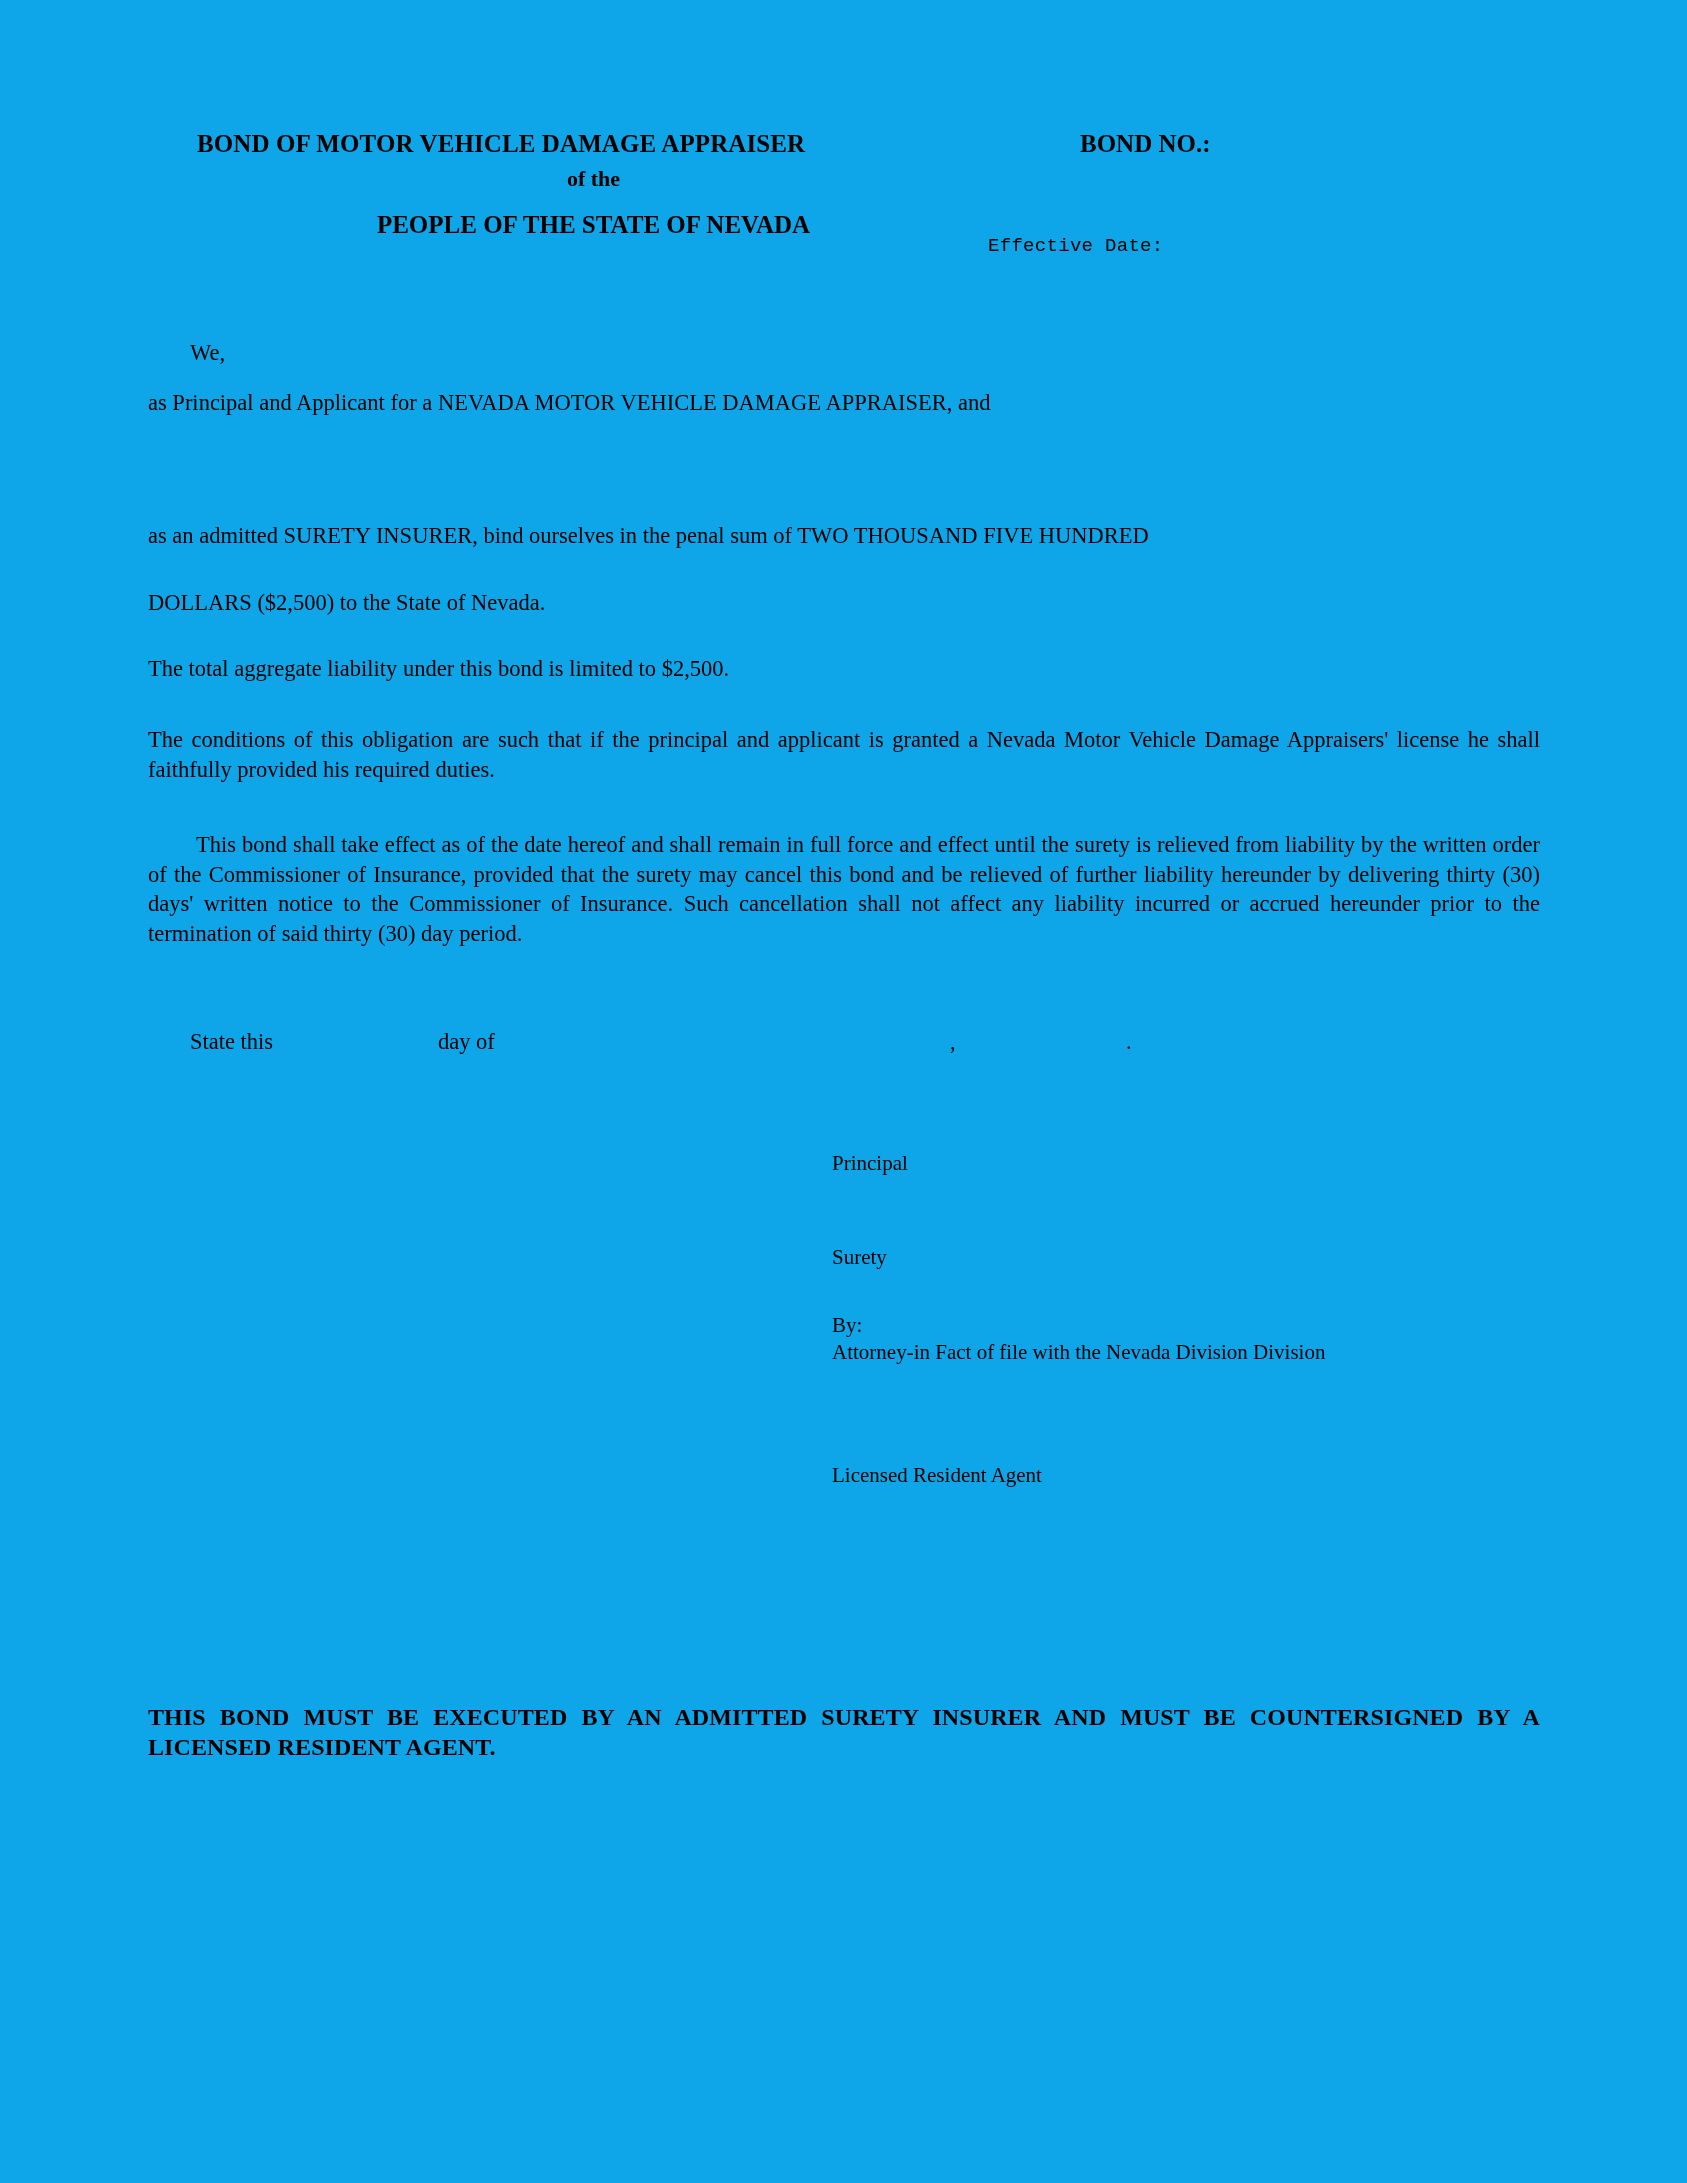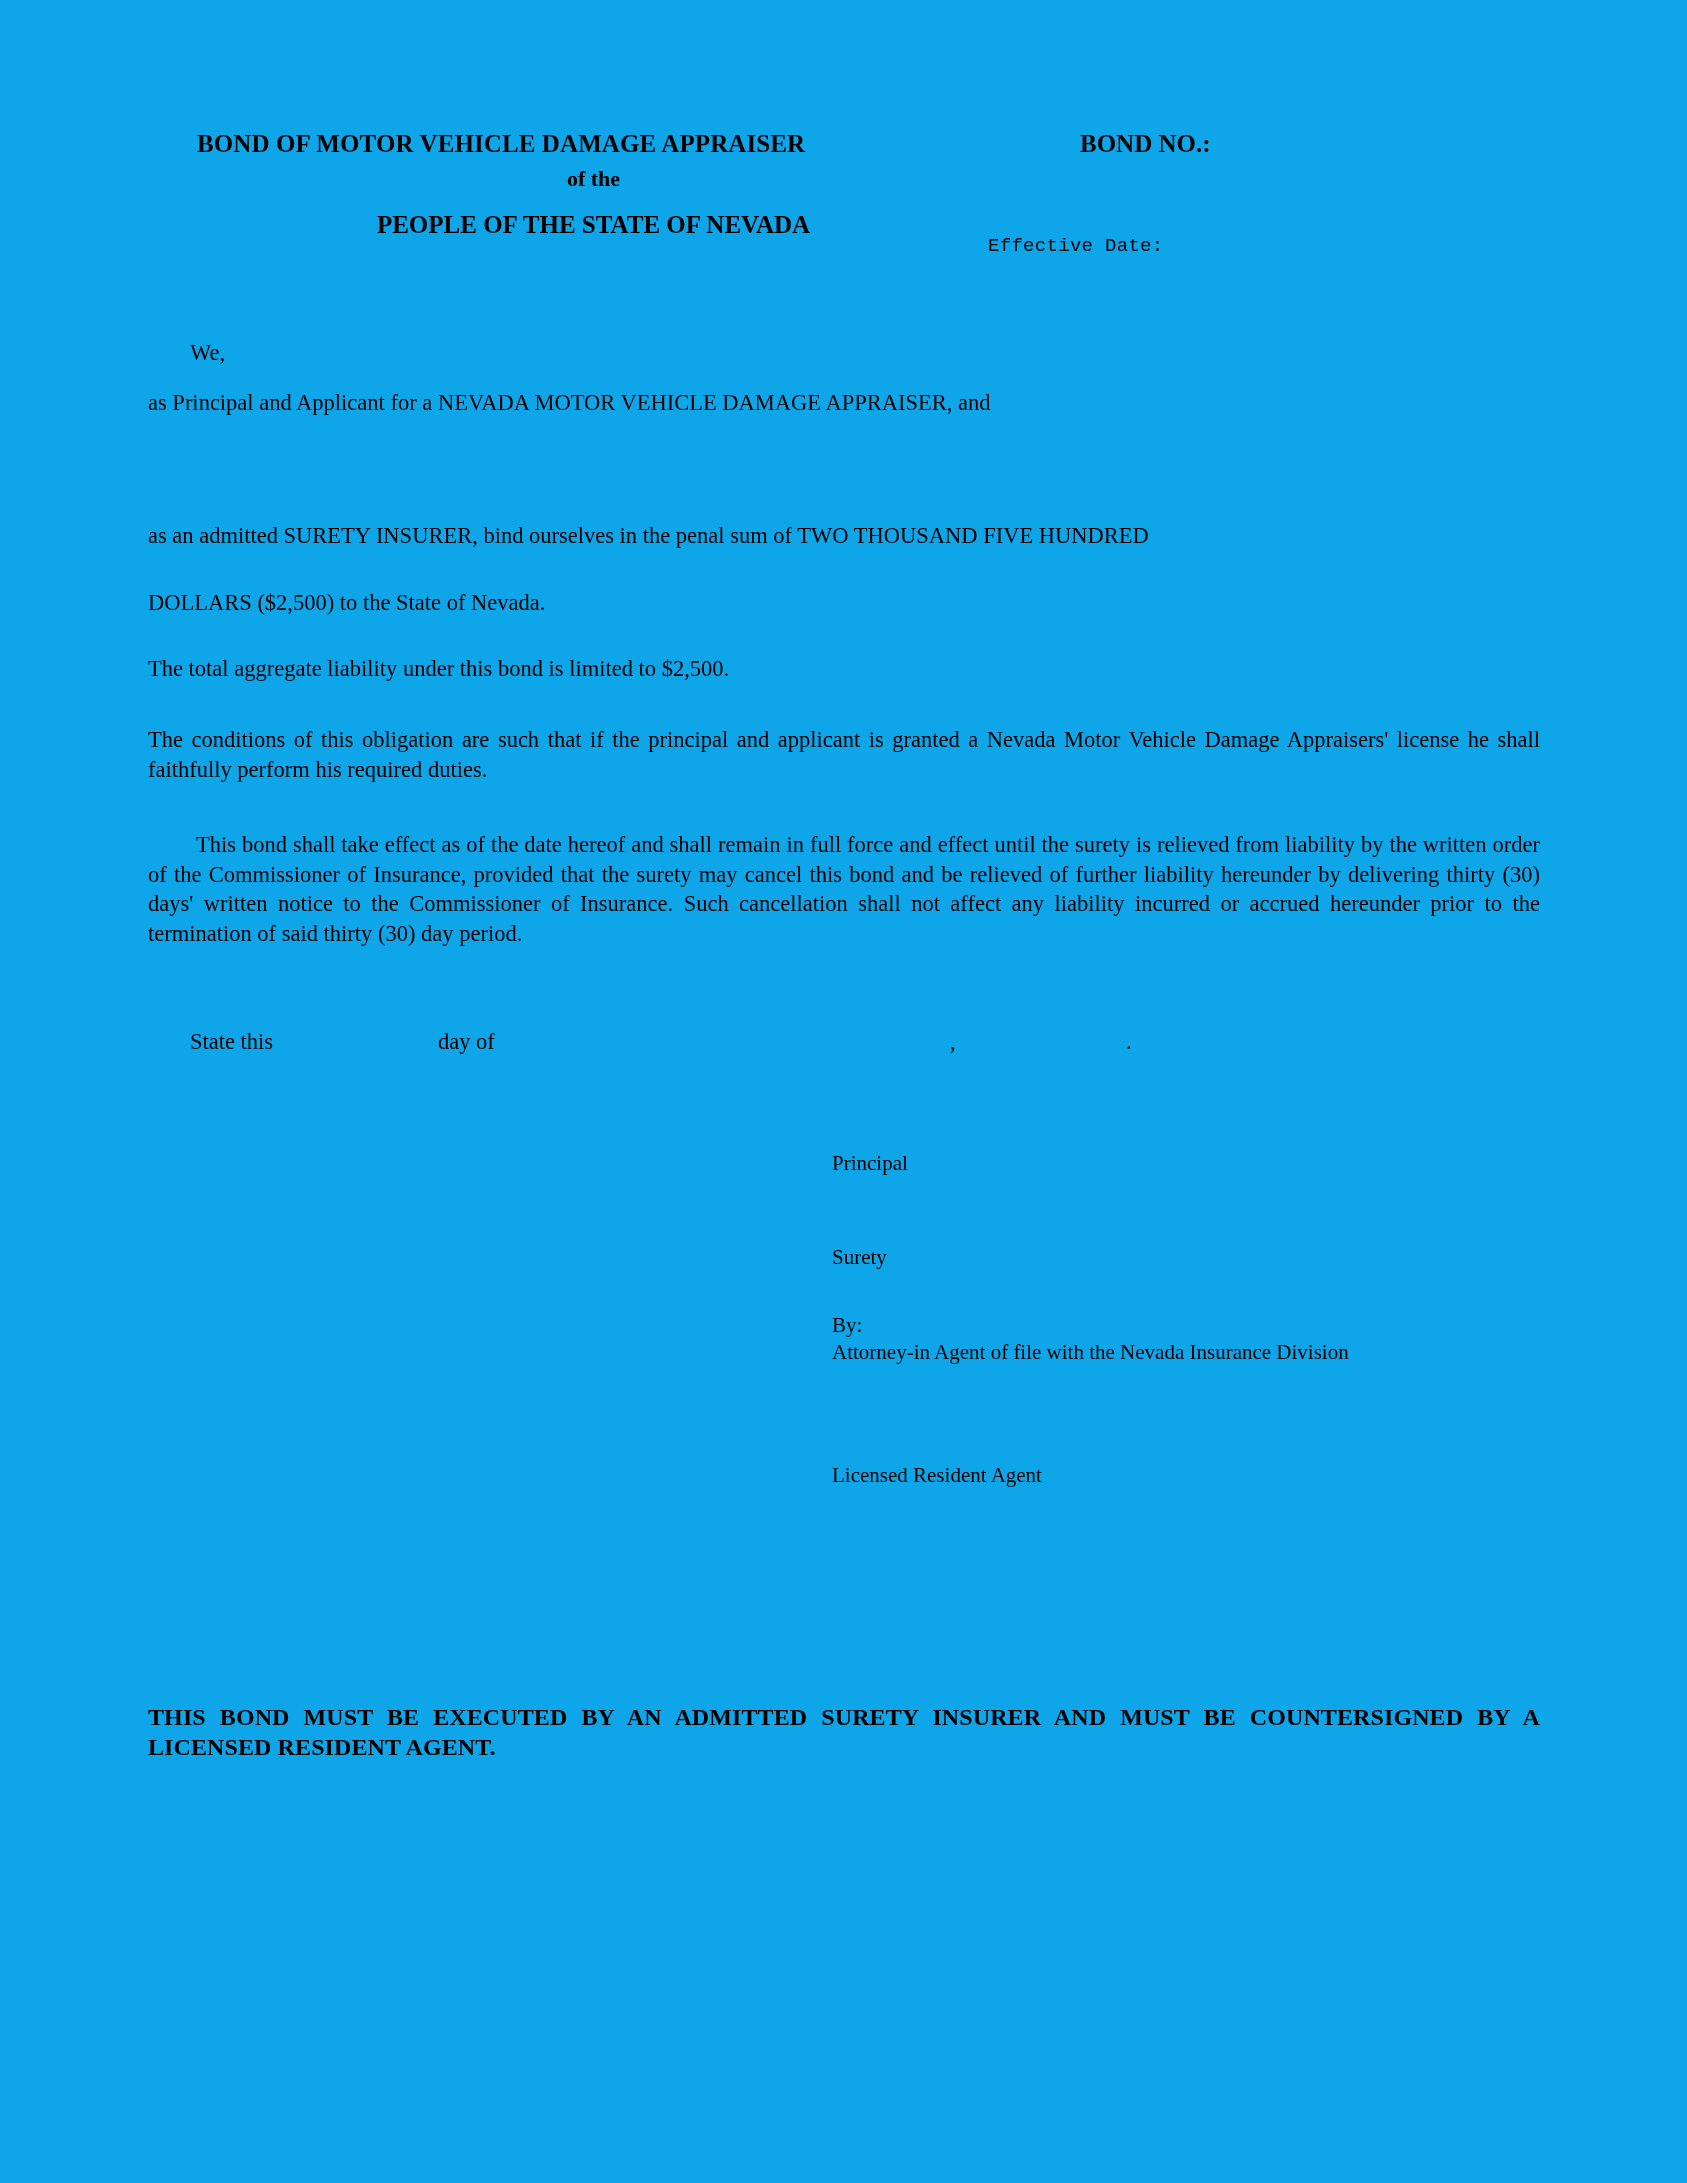--- a/index.html
+++ b/index.html
@@ -160,37 +160,37 @@
   </div>
 
   <div class="body-text" style="top:588px;">
     <div class="line">DOLLARS ($2,500) to the State of Nevada.</div>
   </div>
 
   <div class="body-text" style="top:654px;">
     <div class="line">The total aggregate liability under this bond is limited to $2,500.</div>
   </div>
 
-  <div class="body-text para-just" style="top:725px;">The conditions of this obligation are such that if the principal and applicant is granted a Nevada Motor Vehicle Damage Appraisers' license he shall faithfully perform his required duties.</div>
+  <div class="body-text para-just" style="top:725px;">The conditions of this obligation are such that if the principal and applicant is granted a Nevada Motor Vehicle Damage Appraisers' license he shall faithfully provided his required duties.</div>
 
   <div class="body-text para-just" style="top:830px; text-indent:48px;">This bond shall take effect as of the date hereof and shall remain in full force and effect until the surety is relieved from liability by the written order of the Commissioner of Insurance, provided that the surety may cancel this bond and be relieved of further liability hereunder by delivering thirty (30) days' written notice to the Commissioner of Insurance.  Such cancellation shall not affect any liability incurred or accrued hereunder prior to the termination of said thirty (30) day period.</div>
 
   <div class="dated-row" style="top:1029px;">
     <span class="dated-this">State this</span>
     <span class="dated-dayof">day of</span>
     <span class="dated-comma">,</span>
     <span class="dated-period">.</span>
   </div>
 
   <div class="sig" style="top:1151px;">Principal</div>
 
   <div class="sig" style="top:1245px;">Surety</div>
 
   <div class="sig" style="top:1313px;">By:</div>
 
-  <div class="sig" style="top:1340px;">Attorney-in Agent of file with the Nevada Insurance Division</div>
+  <div class="sig" style="top:1340px;">Attorney-in Fact of file with the Nevada Division Division</div>
 
   <div class="sig" style="top:1463px;">Licensed Resident Agent</div>
 
   <div class="footer-bold">THIS BOND MUST BE EXECUTED BY AN ADMITTED SURETY INSURER AND MUST BE COUNTERSIGNED BY A LICENSED RESIDENT AGENT.</div>
 
 </div>
 
 
 </body></html>

